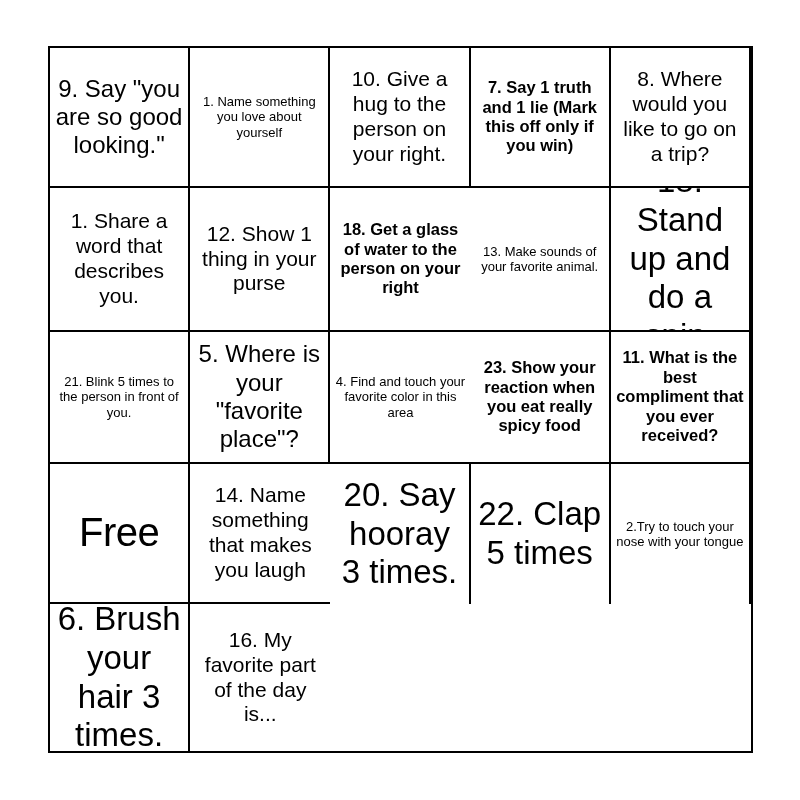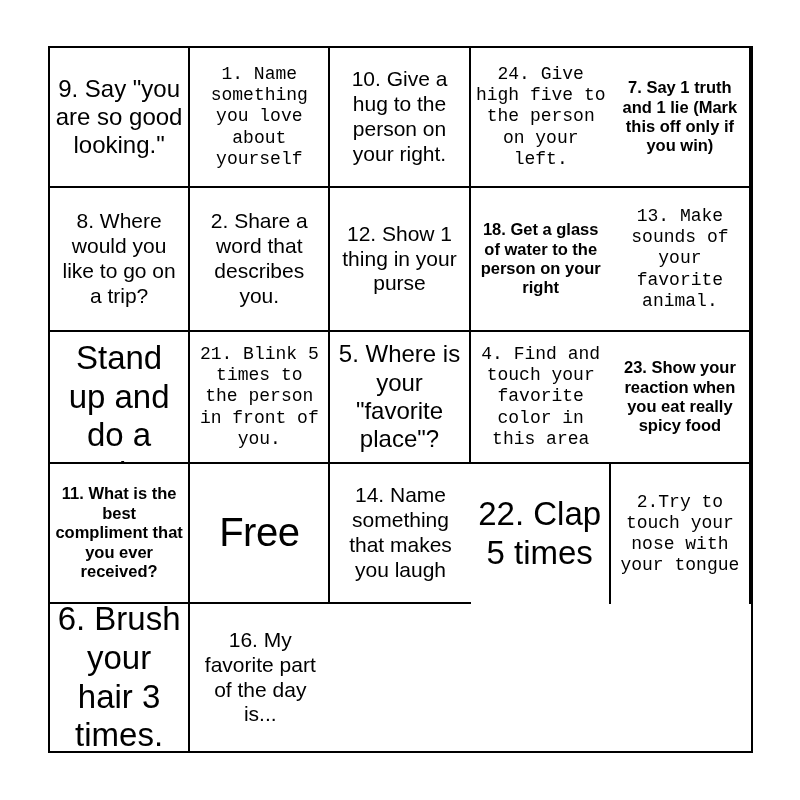--- a/index.html
+++ b/index.html
@@ -48,50 +48,47 @@
   .bingo-cell.row-5 { border-bottom: none; }
 
   .cell-text {
     display: block;
     width: 100%;
     word-wrap: break-word;
   }
 
   
   .fs-xs  { font-size: 16.5px; font-weight: bold; }
-  .fs-sm  { font-size: 18px; font-family: Liberation Mono, monospace; }
+  .fs-sm  { font-size: 13px; }
   .fs-md  { font-size: 21px; }
   .fs-lg  { font-size: 24px; }
   .fs-xl  { font-size: 33px; }
   .fs-free{ font-size: 40px; letter-spacing: -0.5px; }
 </style>
 </head>
 <body>
 
 <div id="bingo-card">
     <div class="bingo-cell row-1 col-1">
       <span class="cell-text fs-lg">9. Say "you are so good looking."</span>
     </div>
     <div class="bingo-cell row-1 col-2">
       <span class="cell-text fs-sm">1. Name something you love about yourself</span>
     </div>
     <div class="bingo-cell row-1 col-3">
       <span class="cell-text fs-md">10. Give a hug to the person on your right.</span>
     </div>
-    <div class="bingo-cell row-1 col-5">
-      <span class="cell-text fs-sm">24. Give high five to the person on your left.</span>
-    </div>
     <div class="bingo-cell row-2 col-1">
       <span class="cell-text fs-xs">7. Say 1 truth and 1 lie (Mark this off only if you win)</span>
     </div>
     <div class="bingo-cell row-2 col-2">
       <span class="cell-text fs-md">8. Where would you like to go on a trip?</span>
     </div>
     <div class="bingo-cell row-2 col-3">
-      <span class="cell-text fs-md">2. Share a word that describes you.</span>
+      <span class="cell-text fs-md">1. Share a word that describes you.</span>
     </div>
     <div class="bingo-cell row-2 col-4">
       <span class="cell-text fs-md">12. Show 1 thing in your purse</span>
     </div>
     <div class="bingo-cell row-2 col-5">
       <span class="cell-text fs-xs">18. Get a glass of water to the person on your right</span>
     </div>
     <div class="bingo-cell row-3 col-1">
       <span class="cell-text fs-sm">13. Make sounds of your favorite animal.</span>
     </div>
@@ -112,20 +109,23 @@
     </div>
     <div class="bingo-cell row-4 col-2">
       <span class="cell-text fs-xs">11. What is the best compliment that you ever received?</span>
     </div>
     <div class="bingo-cell row-4 col-3">
       <span class="cell-text fs-free">Free</span>
     </div>
     <div class="bingo-cell row-4 col-5">
       <span class="cell-text fs-md">14. Name something that makes you laugh</span>
     </div>
+    <div class="bingo-cell row-5 col-1">
+      <span class="cell-text fs-xl">20. Say hooray 3 times.</span>
+    </div>
     <div class="bingo-cell row-5 col-2">
       <span class="cell-text fs-xl">22. Clap 5 times</span>
     </div>
     <div class="bingo-cell row-5 col-3">
       <span class="cell-text fs-sm">2.Try to touch your nose with your tongue</span>
     </div>
     <div class="bingo-cell row-5 col-4">
       <span class="cell-text fs-xl">6. Brush your hair 3 times.</span>
     </div>
     <div class="bingo-cell row-5 col-5">

